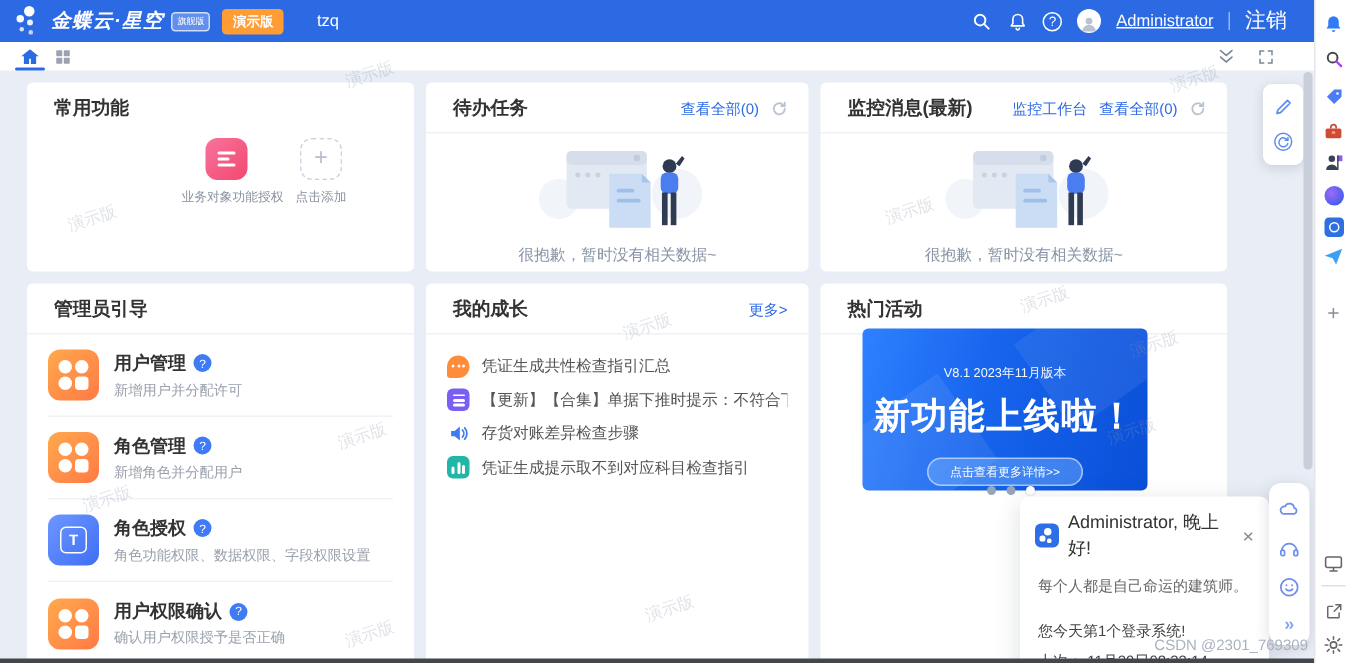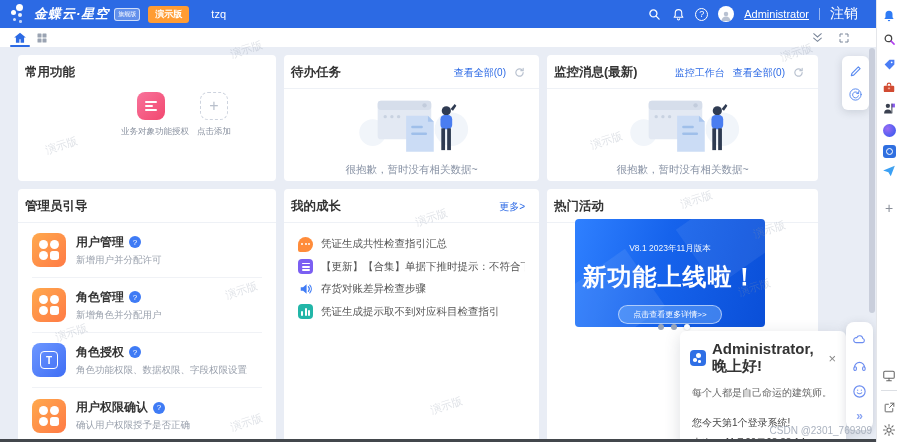--- a/index.html
+++ b/index.html
@@ -35,21 +35,21 @@
   
   .tabstrip { position:absolute; left:0; top:28px; width:876px; height:19px; background:#fff;
               display:flex; align-items:center; }
   .home-tab { position:relative; width:24px; height:19px; display:flex; align-items:center; justify-content:center; cursor:pointer; margin-left:8px; }
   .home-tab .underline { position:absolute; left:2px; bottom:0; width:20px; height:2.5px; background:#2c6ae4; border-radius:2px; }
   .grid-tab { width:20px; height:19px; display:flex; align-items:center; justify-content:center; cursor:pointer; }
   .strip-right { position:absolute; right:26px; display:flex; gap:14px; align-items:center; }
 
   
   .card { position:absolute; background:#fff; border-radius:4px; }
-  .card-h { display:flex; align-items:center; padding:9px 14px 7px 7px; }
+  .card-h { display:flex; align-items:center; padding:9px 14px 7px 18px; }
   .card-h.bordered { border-bottom:1px solid #eef1f6; }
   .card-title { font-size:12.5px; font-weight:bold; color:#333; }
   .card-h .spacer { flex:1; }
   .link { font-size:10px; color:#2d6ae5; cursor:pointer; }
   .refresh { margin-left:8px; cursor:pointer; display:flex; }
 
   
   .tiles { position:relative; height:80px; }
   .tile { position:absolute; width:60px; text-align:center; cursor:pointer; }
   .tile-ic { width:28px; height:28px; border-radius:8px; margin:0 auto; display:flex; flex-direction:column;
@@ -112,21 +112,21 @@
 
   
   .toast { position:absolute; left:680px; top:331px; width:166px; height:120px; background:#fff; border-radius:6px;
            box-shadow:0 4px 16px rgba(60,70,90,.18); }
   .toast-h { display:flex; align-items:center; gap:6px; padding:9px 10px 6px 10px; }
   .toast-logo { width:16px; height:16px; border-radius:4px; background:#2f6fe5; position:relative; flex:none; }
   .toast-logo i { position:absolute; background:#fff; border-radius:50%; }
   .toast-logo .a { width:5px; height:5px; left:6px; top:3px; }
   .toast-logo .b { width:3.5px; height:3.5px; left:3px; top:8px; }
   .toast-logo .c { width:2.5px; height:2.5px; left:8px; top:10px; }
-  .toast-title { font-size:15px; font-weight:bold; color:#333; flex:1; }
+  .toast-title { font-size:12px; font-weight:normal; color:#333; flex:1; }
   .toast-close { font-size:13px; color:#888; cursor:pointer; line-height:1; }
   .toast-quote { font-size:10px; color:#666; padding:4px 12px 0 12px; }
   .toast-login { font-size:10px; color:#444; padding:16px 12px 0 12px; }
   .toast-last { font-size:10px; color:#444; padding:6px 12px 0 12px; }
 
   
   .float-tools { position:absolute; left:842px; top:56px; width:27px; background:#fff; border-radius:6px;
                  box-shadow:0 2px 8px rgba(60,70,90,.18); display:flex; flex-direction:column; align-items:center;
                  gap:9px; padding:8px 0; }
   .float-tools .ft { cursor:pointer; display:flex; }

